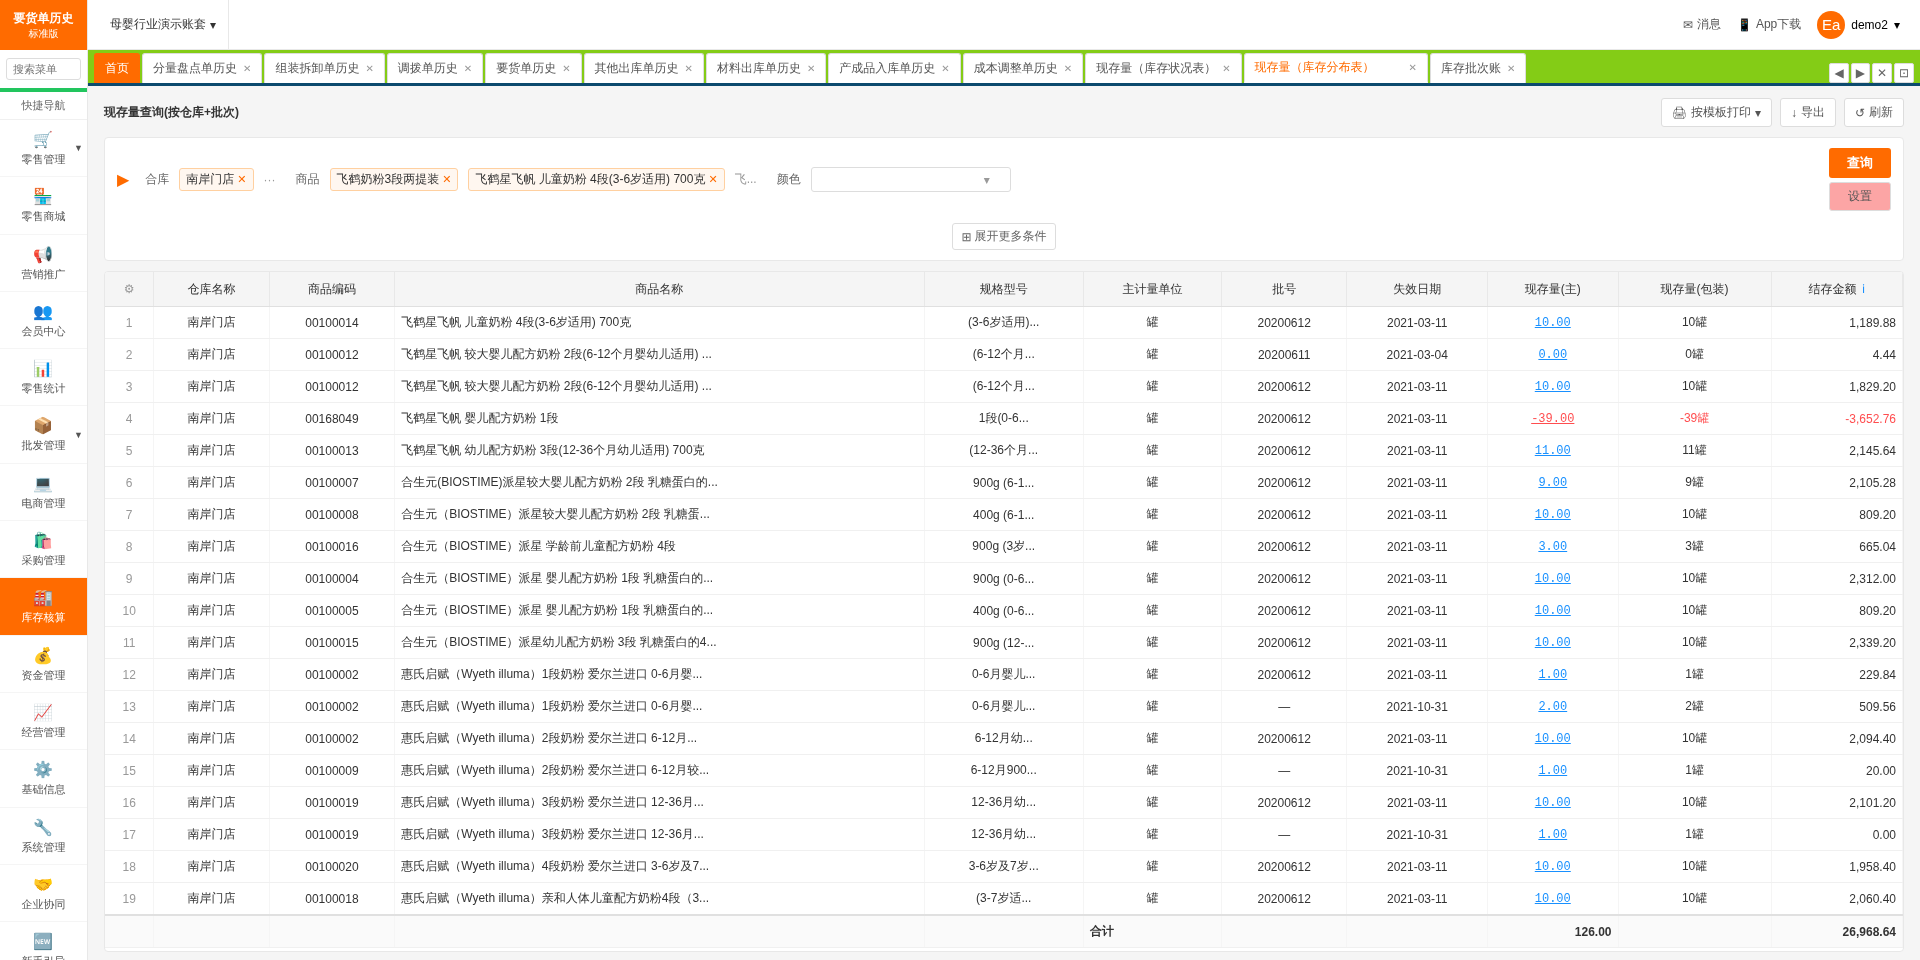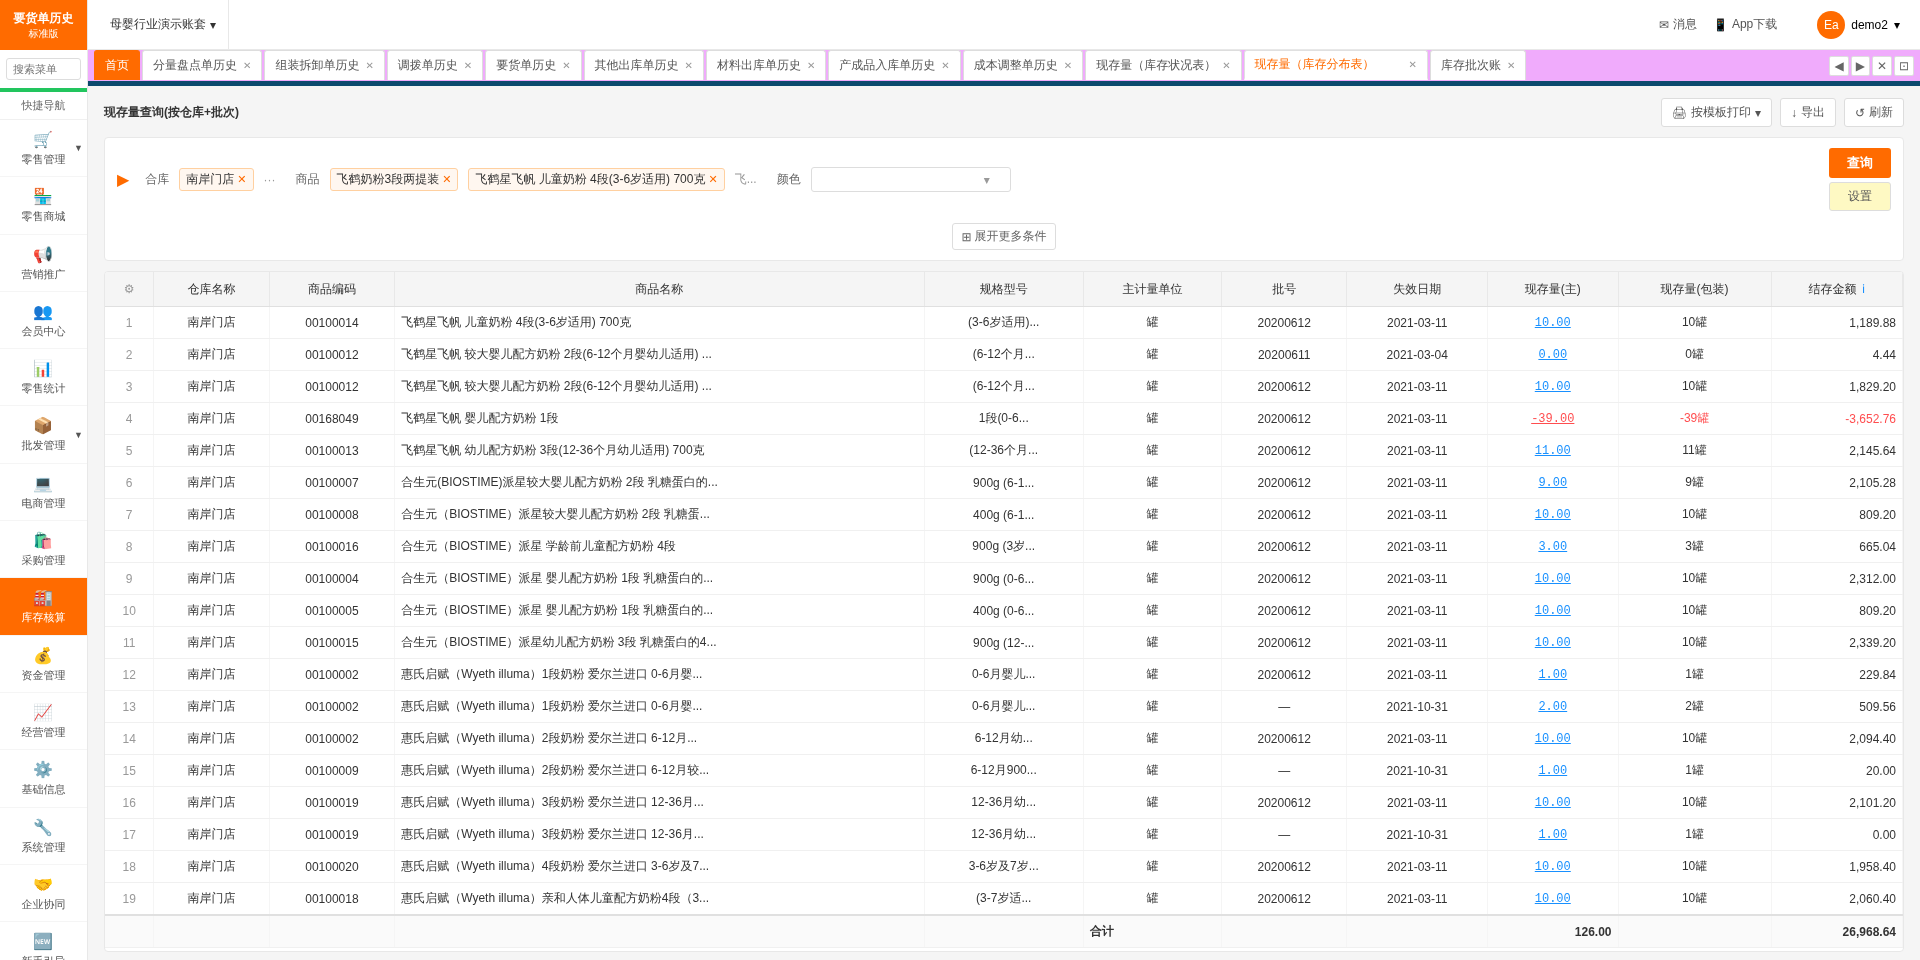--- a/index.html
+++ b/index.html
@@ -22,24 +22,24 @@
     .main { flex: 1; display: flex; flex-direction: column; height: 960px; overflow: hidden; }
 
     
     .top-bar { height: 50px; background: #fff; border-bottom: 1px solid #e8e8e8; display: flex; align-items: center; padding: 0 10px; gap: 0; overflow: hidden; flex-shrink: 0; }
     .top-bar-left { display: flex; align-items: flex-end; height: 50px; flex-shrink: 0; }
     .top-bar-dropdown { display: flex; align-items: center; padding: 0 12px; height: 50px; font-size: 12px; color: #333; border-right: 1px solid #e8e8e8; cursor: pointer; gap: 4px; }
     .top-bar-right { display: flex; align-items: center; margin-left: auto; gap: 16px; padding-right: 10px; flex-shrink: 0; }
     .top-bar-right .msg { display: flex; align-items: center; gap: 4px; color: #555; cursor: pointer; }
     .top-bar-right .app { display: flex; align-items: center; gap: 4px; color: #555; cursor: pointer; }
     .top-bar-right .user { display: flex; align-items: center; gap: 6px; cursor: pointer; }
-    .avatar { width: 28px; height: 28px; border-radius: 50%; background: #ff6b00; display: flex; align-items: center; justify-content: center; color: #fff; font-size: 12px; margin-left: 24px; }
-
-    
-    .tabs-row { height: 36px; background: #f0abfc; border-bottom: 5px solid #0c4a6e; display: flex; padding: 0 6px; overflow: hidden; flex-shrink: 0; gap: 2px; }
+    .avatar { width: 28px; height: 28px; border-radius: 50%; background: #ff6b00; display: flex; align-items: center; justify-content: center; color: #fff; font-size: 15px; }
+
+    
+    .tabs-row { height: 36px; background: #84cc16; border-bottom: 3px solid #0c4a6e; display: flex; align-items: flex-end; padding: 0 6px; overflow: hidden; flex-shrink: 0; gap: 2px; }
     .tab { display: flex; align-items: center; padding: 0 10px; height: 30px; border: 1px solid #ddd; border-bottom: none; border-radius: 3px 3px 0 0; background: #fff; color: #555; cursor: pointer; gap: 4px; font-size: 12px; white-space: nowrap; }
     .tab.active { background: #fff; color: #ff6b00; border-color: #e0e0e0; border-bottom: 2px solid #fff; z-index: 1; gap: 32px; }
     .tab .close-btn { color: #999; font-size: 10px; margin-left: 2px; }
     .tab.home { background: #ff6b00; color: #fff; border-color: #ff6b00; }
     .tabs-arrows { display: flex; align-items: center; margin-left: auto; gap: 2px; }
     .tabs-arrows span { cursor: pointer; padding: 2px 4px; color: #666; border: 1px solid #ddd; border-radius: 2px; background: #fff; }
 
     
     .page-content { flex: 1; overflow: hidden; display: flex; flex-direction: column; padding: 12px 16px 8px; }
 
@@ -54,21 +54,21 @@
     
     .filter-area { background: #fff; border: 1px solid #e8e8e8; border-radius: 4px; padding: 10px 12px; margin-bottom: 10px; flex-shrink: 0; }
     .filter-row { display: flex; align-items: center; gap: 10px; flex-wrap: nowrap; }
     .filter-label { color: #666; white-space: nowrap; font-size: 12px; }
     .filter-tag { display: inline-flex; align-items: center; background: #fff7f0; border: 1px solid #ffd0a0; border-radius: 3px; padding: 2px 6px; gap: 3px; color: #333; }
     .filter-tag .x { color: #ff6b00; cursor: pointer; font-size: 11px; }
     .filter-dots { color: #999; cursor: pointer; }
     .color-select { border: 1px solid #ddd; border-radius: 3px; padding: 3px 20px 3px 6px; background: #fff; color: #999; cursor: pointer; position: relative; }
     .expand-btn { display: flex; align-items: center; gap: 3px; color: #666; cursor: pointer; padding: 4px 8px; border: 1px solid #ddd; border-radius: 3px; background: #fff; margin: 6px auto 0; width: fit-content; }
     .query-btn { background: #ff6b00; color: #fff; border: none; border-radius: 3px; padding: 6px 18px; cursor: pointer; font-size: 13px; font-weight: bold; }
-    .setting-btn { background: #fef9c3; color: #555; border: 1px solid #ddd; border-radius: 3px; padding: 5px 12px; cursor: pointer; }
+    .setting-btn { background: #fca5a5; color: #555; border: 1px solid #ddd; border-radius: 3px; padding: 5px 12px; cursor: pointer; }
 
     .filter-right-btns { display: flex; flex-direction: column; gap: 4px; margin-left: auto; }
 
     
     .table-wrap { flex: 1; overflow-y: auto; background: #fff; border: 1px solid #e8e8e8; border-radius: 4px; }
     table { width: 100%; border-collapse: collapse; font-size: 12px; }
     table th { background: #f5f5f5; padding: 8px 6px; text-align: center; border-bottom: 1px solid #e0e0e0; border-right: 1px solid #e8e8e8; color: #333; font-weight: normal; white-space: nowrap; position: sticky; top: 0; z-index: 2; }
     table td { padding: 7px 6px; text-align: center; border-bottom: 1px solid #f0f0f0; border-right: 1px solid #f5f5f5; color: #333; white-space: nowrap; }
     table td.left { text-align: left; }
     table td.right { text-align: right; }

